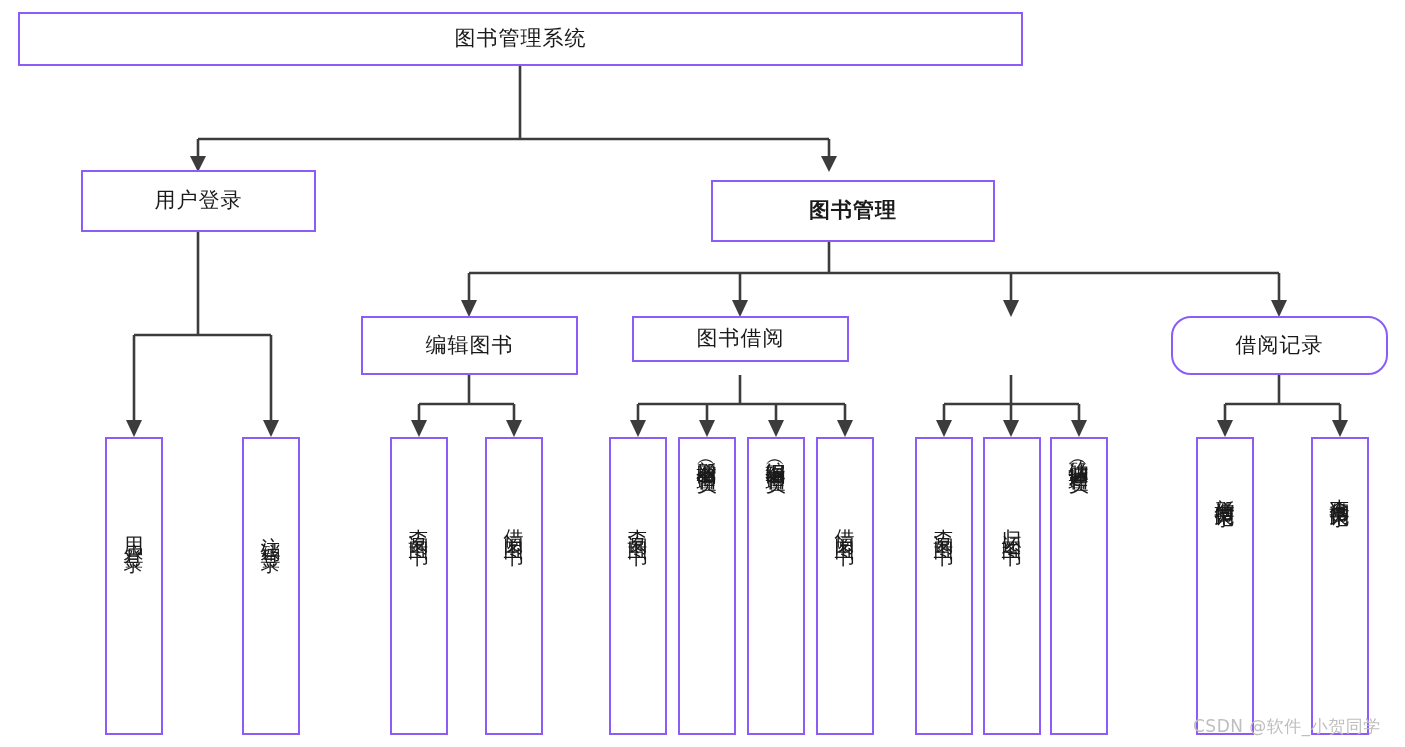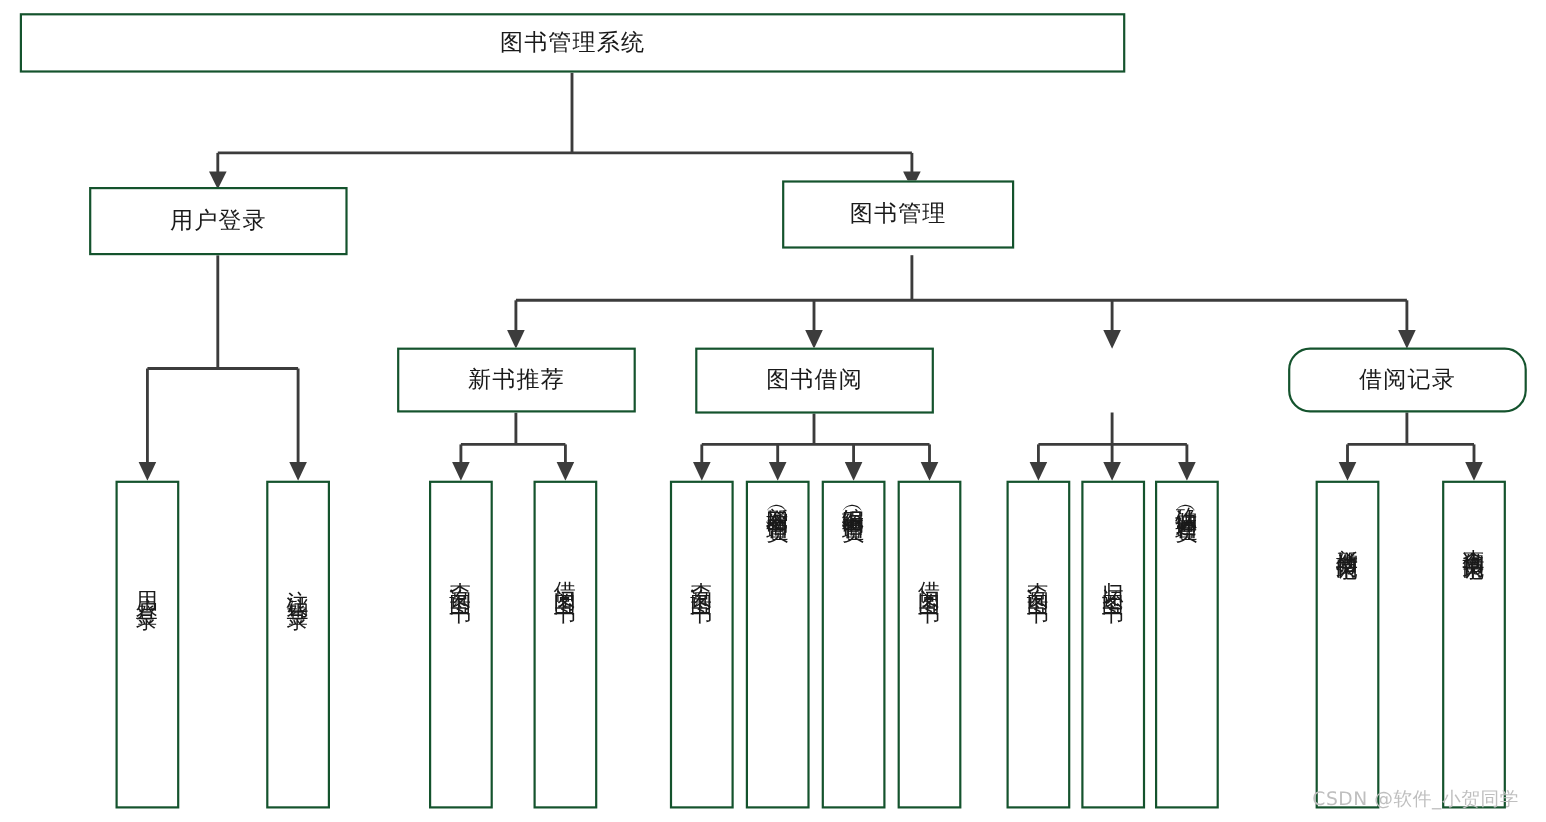--- a/index.html
+++ b/index.html
@@ -10,21 +10,21 @@
     overflow:hidden;
     position:relative;
   }
   #diagram{
     position:absolute;left:0;top:0;width:1405px;height:747px;
   }
   .node{
     position:absolute;
     box-sizing:border-box;
     background:#ffffff;
-    border:2px solid #14532d;
+    border:2px solid #8b5cf6;
     display:flex;
     align-items:center;
     justify-content:center;
     color:#1a1a1a;
   }
   .node-label{
     display:block;
     text-align:center;
     line-height:1.12;
     white-space:pre;
@@ -132,28 +132,28 @@
     <polygon points="1332,420 1348,420 1340,437"></polygon>
   </svg>
 
   <div class="node horiz" style="left:18px;top:12px;width:1005px;height:54px;">
     <span class="node-label">图书管理系统</span>
   </div>
 
   <div class="node horiz" style="left:81px;top:170px;width:235px;height:62px;">
     <span class="node-label">用户登录</span>
   </div>
-  <div class="node horiz" style="left:711px;top:164px;width:211px;height:62px;">
+  <div class="node horiz" style="left:711px;top:180px;width:284px;height:62px;font-weight:bold;">
     <span class="node-label">图书管理</span>
   </div>
 
   <div class="node horiz" style="left:361px;top:316px;width:217px;height:59px;">
-    <span class="node-label">新书推荐</span>
-  </div>
-  <div class="node horiz" style="left:632px;top:316px;width:217px;height:60px;">
+    <span class="node-label">编辑图书</span>
+  </div>
+  <div class="node horiz" style="left:632px;top:316px;width:217px;height:46px;">
     <span class="node-label">图书借阅</span>
   </div>
   <div class="node horiz" style="left:1171px;top:316px;width:217px;height:59px;border-radius:20px;">
     <span class="node-label">借阅记录</span>
   </div>
 
   <div class="node vert" style="left:105px;top:437px;width:58px;height:298px;padding-top:82px;">
     <span class="node-label">用户登录</span>
   </div>
   <div class="node vert" style="left:242px;top:437px;width:58px;height:298px;padding-top:82px;">

